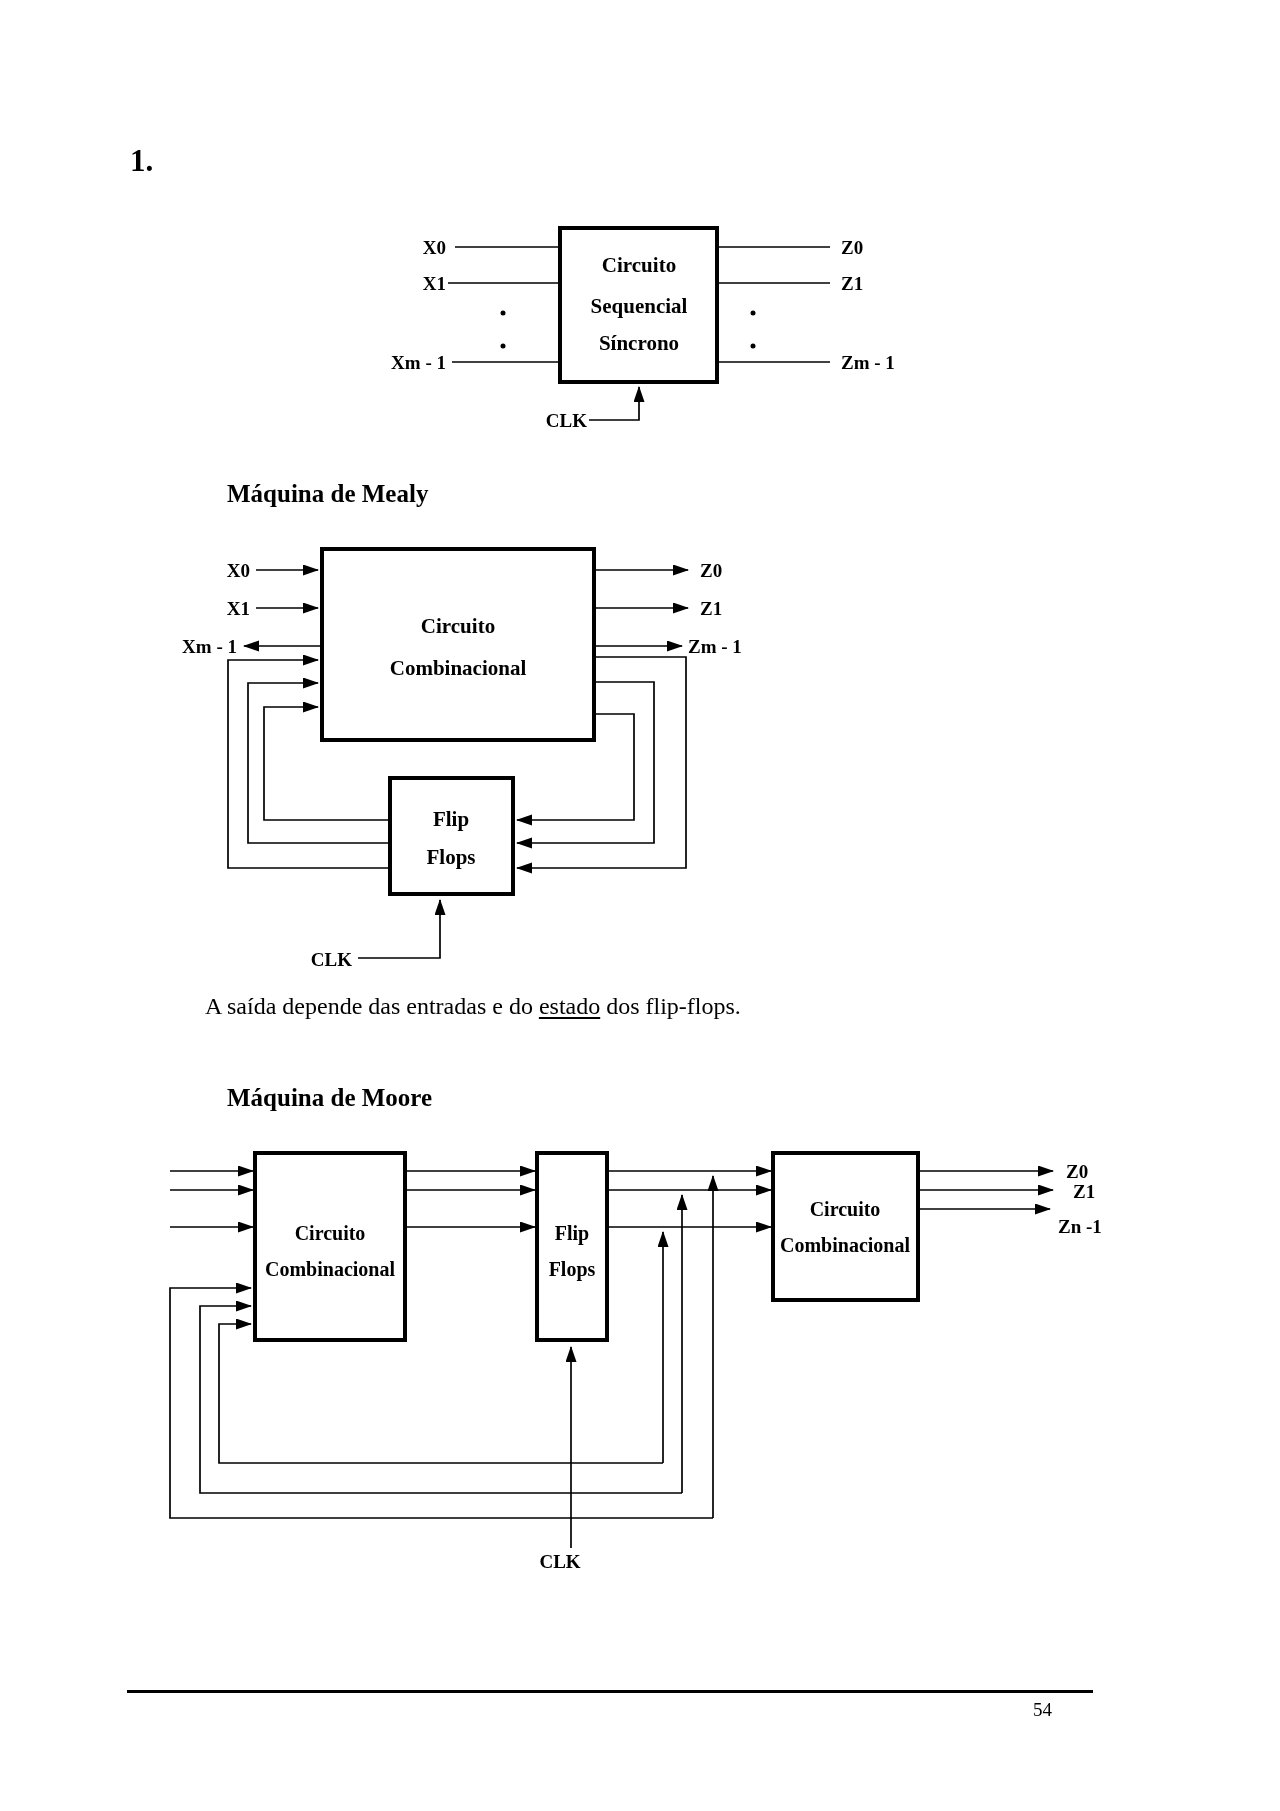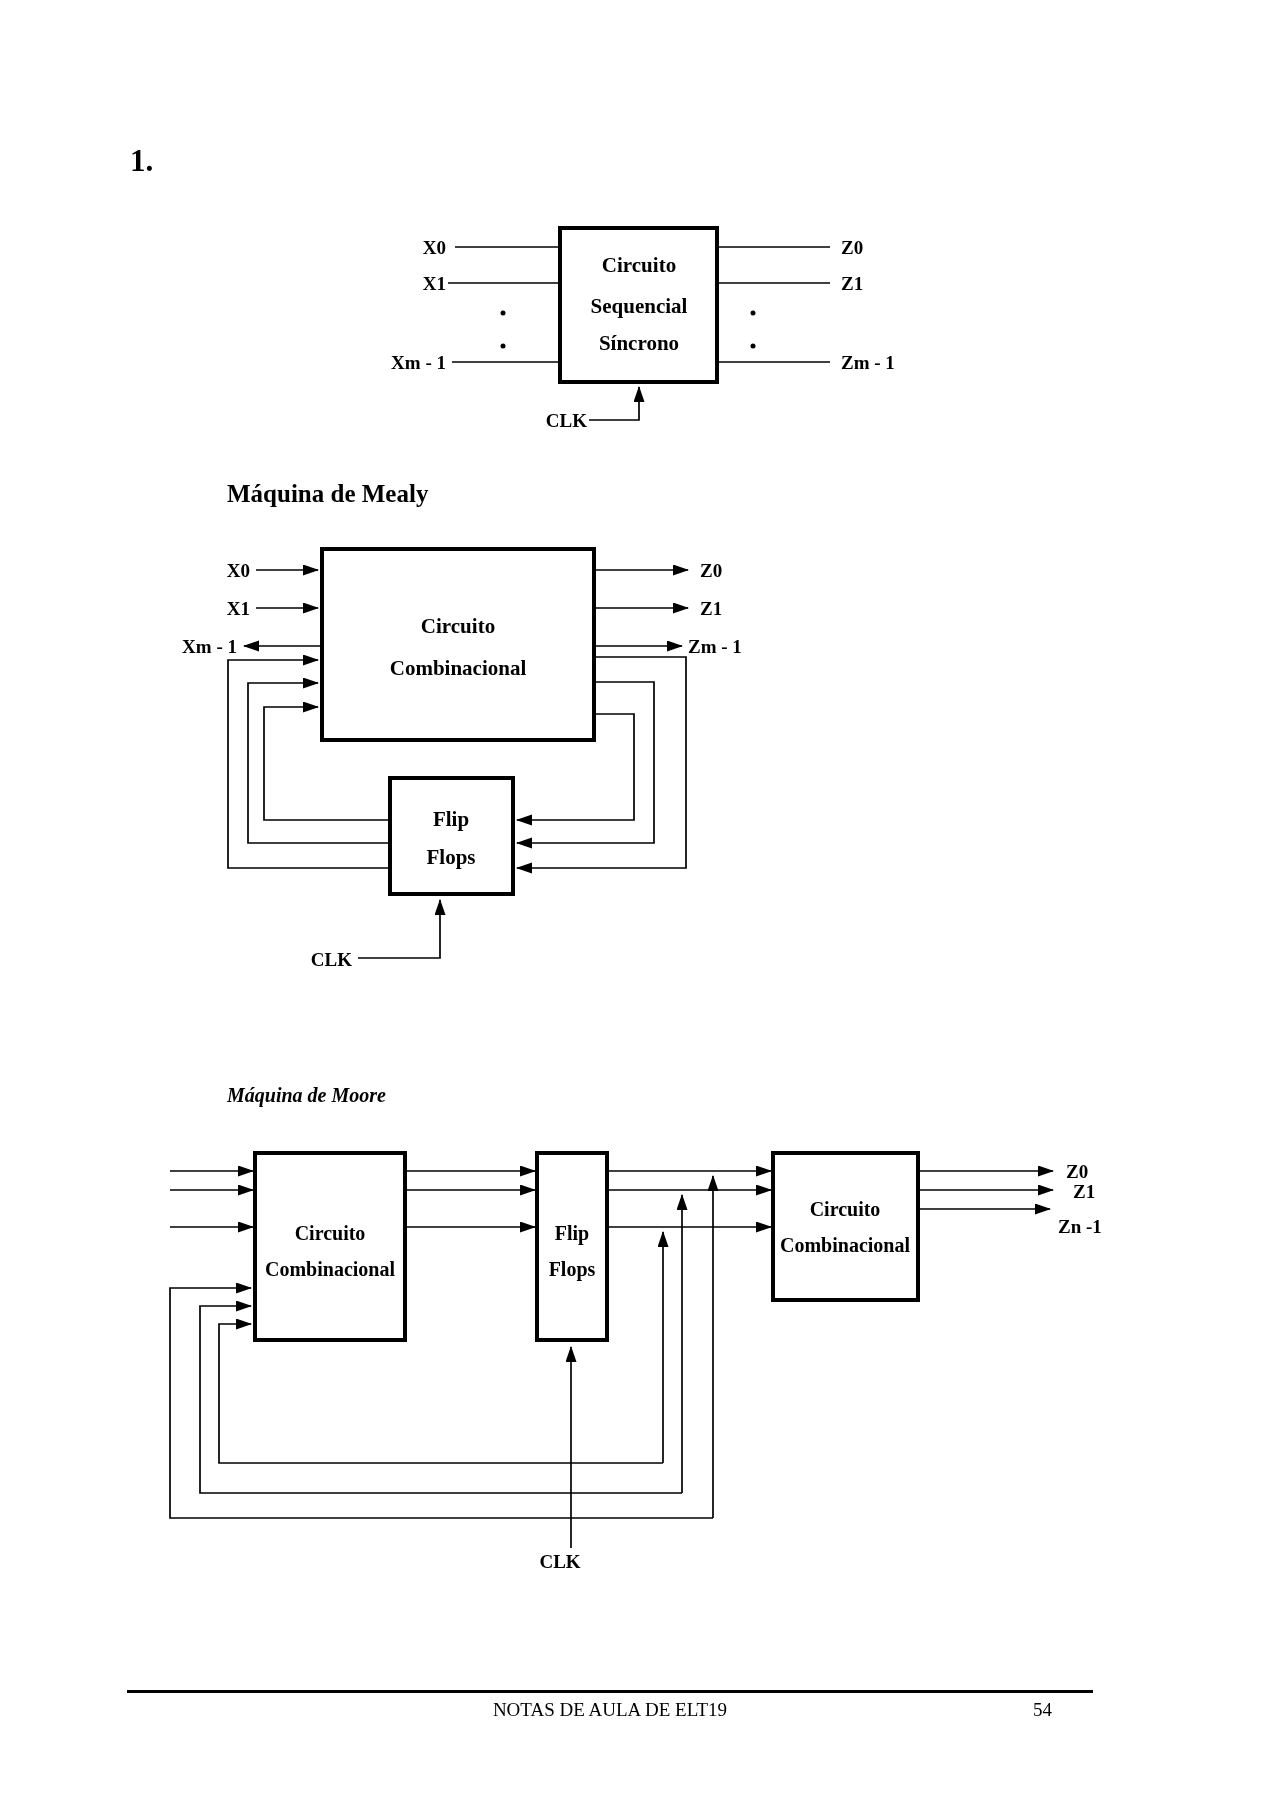--- a/index.html
+++ b/index.html
@@ -5,21 +5,21 @@
   html,body{margin:0;padding:0;background:#e8e8e8;}
   .page{
     position:relative;width:1280px;height:1811px;margin:0 auto;
     background:#ffffff;overflow:hidden;
     font-family:"Liberation Serif",serif;color:#000;
   }
   .abs{position:absolute;white-space:nowrap;}
   .title-num{left:130px;top:143px;font-size:31px;font-weight:bold;}
   .title-text{left:228px;top:143px;font-size:31px;font-weight:bold;}
   .h-mealy{left:227px;top:480px;font-size:25px;font-weight:bold;}
-  .h-moore{left:227px;top:1084px;font-size:20px;font-weight:bold;font-style:italic;}
+  .h-moore{left:227px;top:1084px;font-size:25px;font-weight:bold;}
   .para{font-size:24px;}
   .p1{left:205px;top:993px;}
   .p2{left:205px;top:1620px;}
   .u{text-decoration:underline;text-underline-offset:3px;}
   .footer-rule{left:127px;top:1690px;width:966px;height:3px;background:#000;}
   .footer-text{left:127px;top:1699px;width:966px;text-align:center;font-size:19px;}
   .page-num{left:1033px;top:1699px;font-size:19px;}
   svg.overlay{position:absolute;left:0;top:0;}
   .box{fill:#ffffff;stroke:#000000;stroke-width:4px;}
   .wire{fill:none;stroke:#000000;stroke-width:1.7px;}
@@ -31,23 +31,23 @@
 </head>
 <body>
 
 <div class="page">
 
   <div class="abs title-num">1.</div>
 
   <div class="abs h-mealy">Máquina de Mealy</div>
   <div class="abs h-moore">Máquina de Moore</div>
 
+  <div class="abs para p1"><span>A saída depende das entradas e do </span><span class="u">estado</span><span> dos flip-flops.</span></div>
 
   <div class="abs footer-rule"></div>
-  <div class="abs footer-text">NOTAS DE AULA DE ELT19</div>
   <div class="abs page-num">54</div>
 
   <svg class="overlay" width="1280" height="1811" viewBox="0 0 1280 1811">
     <defs>
       <marker id="arrow" markerUnits="userSpaceOnUse" markerWidth="18" markerHeight="13" refX="15" refY="5.5" orient="auto">
         <path d="M0,0 L16,5.5 L0,11 Z" fill="#000"></path>
       </marker>
     </defs>
 
     <g>

